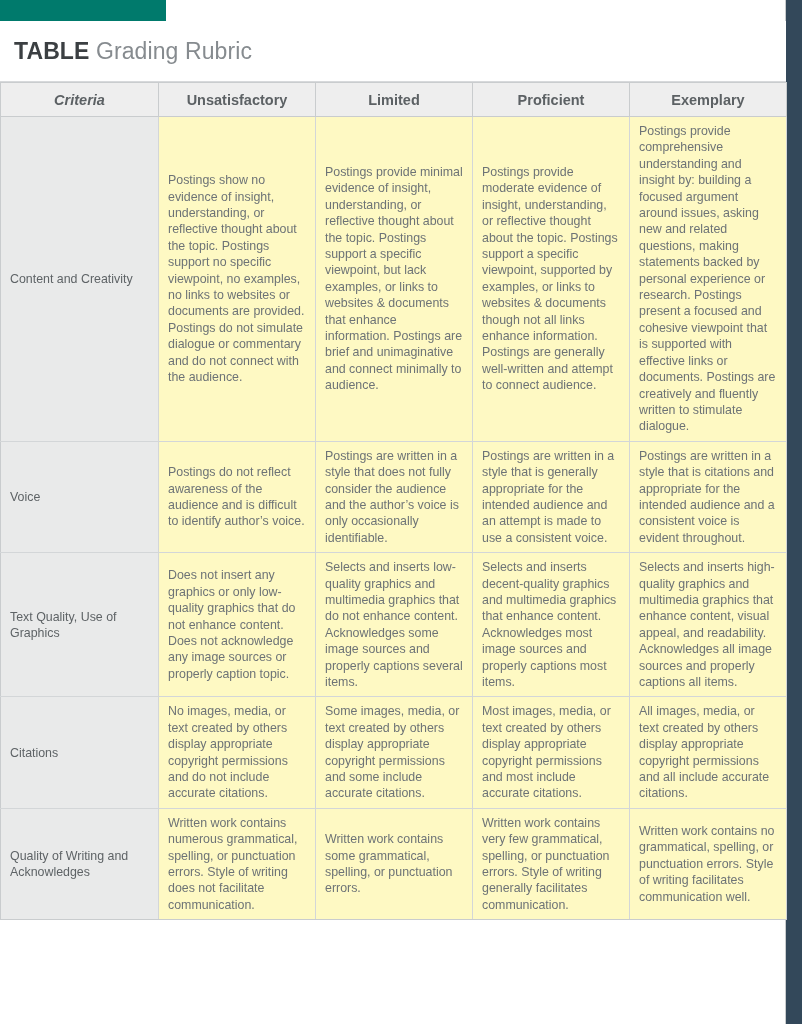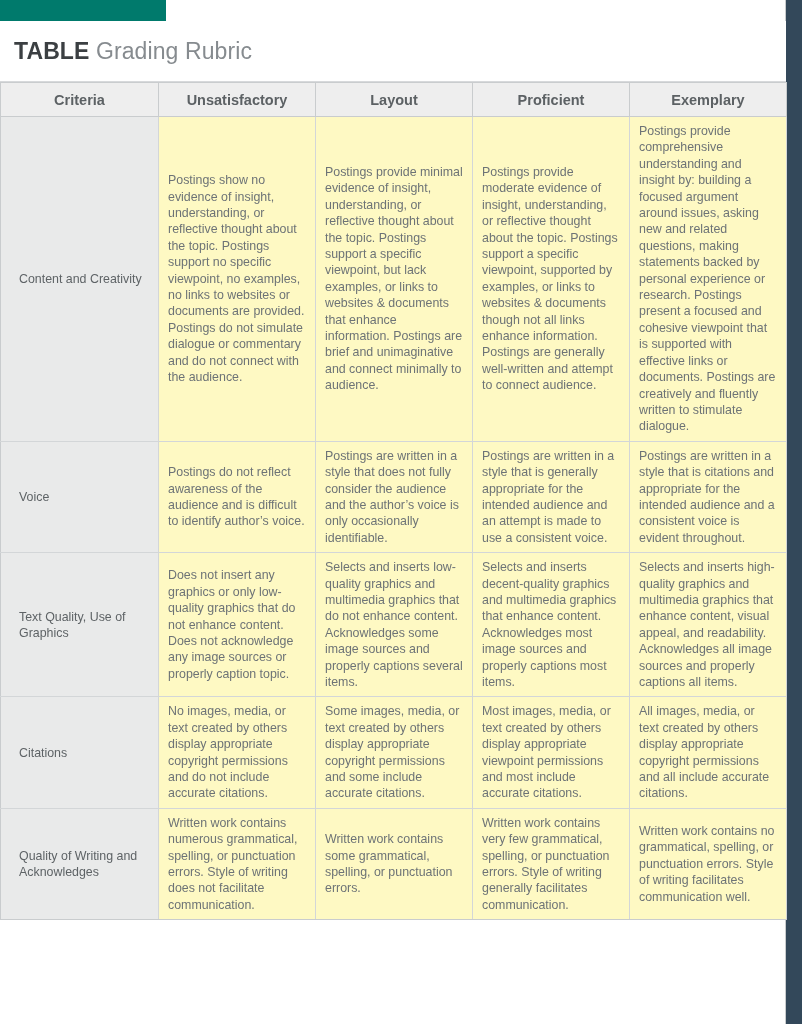--- a/index.html
+++ b/index.html
@@ -91,38 +91,39 @@
     font-weight: bold;
     color: #5c6164;
     height: 34px;
     text-align: center;
     vertical-align: middle;
     padding: 0 4px;
     box-sizing: border-box;
   }
   table.rubric thead th:first-child {
     border-left: 1px solid #c9ccce;
+    font-style: italic;
   }
   table.rubric tbody td {
     border: 1px solid #d3d6d8;
     border-top: none;
     font-size: 12.4px;
     line-height: 16.4px;
     color: #6d7376;
     vertical-align: middle;
     padding: 6px 8px 6px 9px;
     box-sizing: border-box;
     background: #fef9c3;
   }
   table.rubric tbody td.criteria-cell {
     background: #e9eaea;
     color: #5e6366;
     font-size: 12.4px;
     line-height: 16px;
-    padding-left: 18px;
+    padding-left: 9px;
     padding-right: 6px;
     border-left: 1px solid #c9ccce;
   }
   table.rubric tbody tr:last-child td {
     border-bottom: 1px solid #c9ccce;
   }
 </style>
 </head>
 <body>
 
@@ -142,21 +143,21 @@
         <col class="c-criteria">
         <col class="c-level">
         <col class="c-level">
         <col class="c-level">
         <col class="c-level">
       </colgroup>
       <thead>
         <tr>
           <th>Criteria</th>
           <th>Unsatisfactory</th>
-          <th>Layout</th>
+          <th>Limited</th>
           <th>Proficient</th>
           <th>Exemplary</th>
         </tr>
       </thead>
       <tbody>
         <tr>
           <td class="criteria-cell">Content and Creativity</td>
           <td>Postings show no evidence of insight, understanding, or reflective thought about the topic. Postings support no specific viewpoint, no examples, no links to websites or documents are provided. Postings do not simulate dialogue or commentary and do not connect with the audience.</td>
           <td>Postings provide minimal evidence of insight, understanding, or reflective thought about the topic. Postings support a specific viewpoint, but lack examples, or links to websites &amp; documents that enhance information. Postings are brief and unimaginative and connect minimally to audience.</td>
           <td>Postings provide moderate evidence of insight, understanding, or reflective thought about the topic. Postings support a specific viewpoint, supported by examples, or links to websites &amp; documents though not all links enhance information. Postings are generally well-written and attempt to connect audience.</td>
@@ -173,21 +174,21 @@
           <td class="criteria-cell">Text Quality, Use of Graphics</td>
           <td>Does not insert any graphics or only low-quality graphics that do not enhance content. Does not acknowledge any image sources or properly caption topic.</td>
           <td>Selects and inserts low-quality graphics and multimedia graphics that do not enhance content. Acknowledges some image sources and properly captions several items.</td>
           <td>Selects and inserts decent-quality graphics and multimedia graphics that enhance content. Acknowledges most image sources and properly captions most items.</td>
           <td>Selects and inserts high-quality graphics and multimedia graphics that enhance content, visual appeal, and readability. Acknowledges all image sources and properly captions all items.</td>
         </tr>
         <tr>
           <td class="criteria-cell">Citations</td>
           <td>No images, media, or text created by others display appropriate copyright permissions and do not include accurate citations.</td>
           <td>Some images, media, or text created by others display appropriate copyright permissions and some include accurate citations.</td>
-          <td>Most images, media, or text created by others display appropriate viewpoint permissions and most include accurate citations.</td>
+          <td>Most images, media, or text created by others display appropriate copyright permissions and most include accurate citations.</td>
           <td>All images, media, or text created by others display appropriate copyright permissions and all include accurate citations.</td>
         </tr>
         <tr>
           <td class="criteria-cell">Quality of Writing and Acknowledges</td>
           <td>Written work contains numerous grammatical, spelling, or punctuation errors. Style of writing does not facilitate communication.</td>
           <td>Written work contains some grammatical, spelling, or punctuation errors.</td>
           <td>Written work contains very few grammatical, spelling, or punctuation errors. Style of writing generally facilitates communication.</td>
           <td>Written work contains no grammatical, spelling, or punctuation errors. Style of writing facilitates communication well.</td>
         </tr>
       </tbody>

